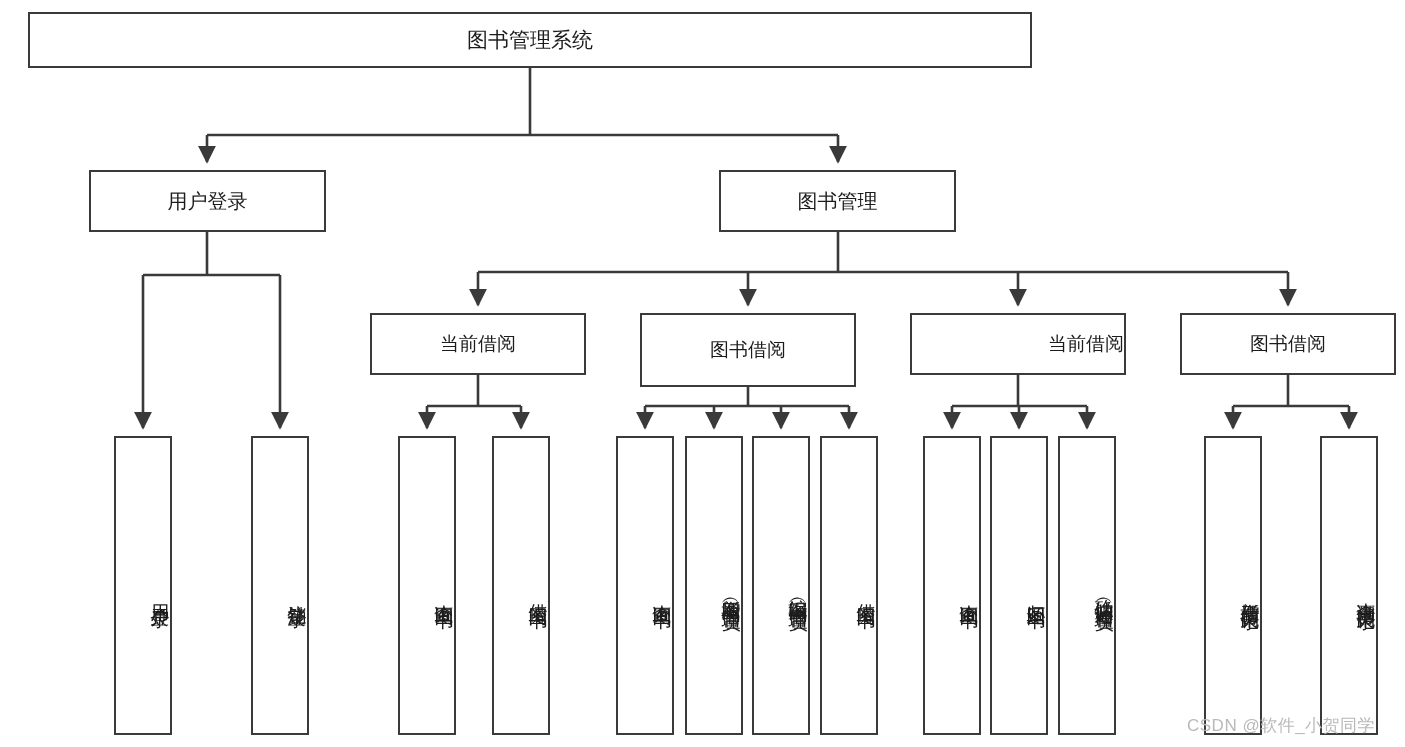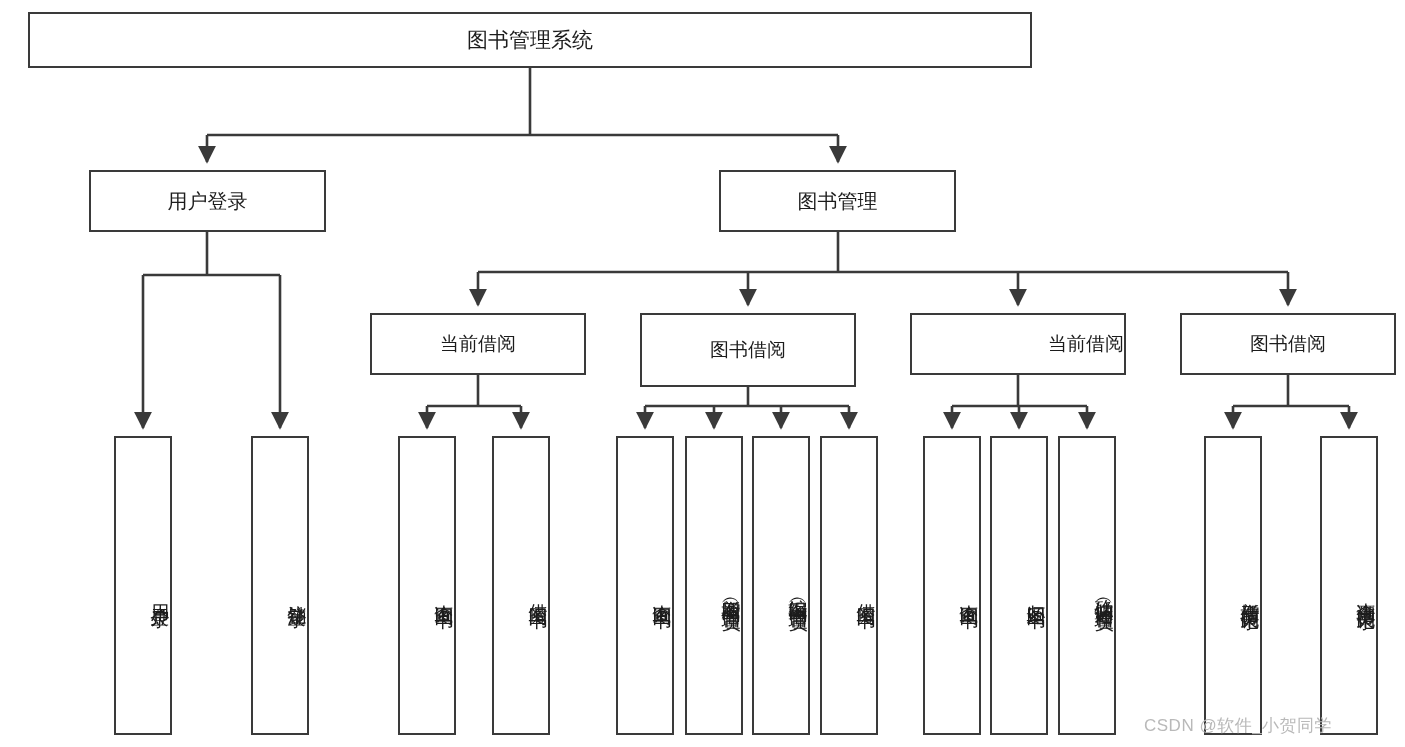--- a/index.html
+++ b/index.html
@@ -183,15 +183,15 @@
     <span class="label">确认归还（管理员）</span>
   </div>
 
   <div class="node leaf" style="left:1196px; top:436px; width:58px; height:299px;">
     <span class="label">新增借阅记录</span>
   </div>
   <div class="node leaf" style="left:1312px; top:436px; width:58px; height:299px;">
     <span class="label">查询借阅记录</span>
   </div>
 
-  <div class="watermark" style="left:1136px; top:714px;">CSDN @软件_小贺同学</div>
+  <div class="watermark" style="left:1179px; top:714px;">CSDN @软件_小贺同学</div>
 
 </div>
 
 </body></html>

